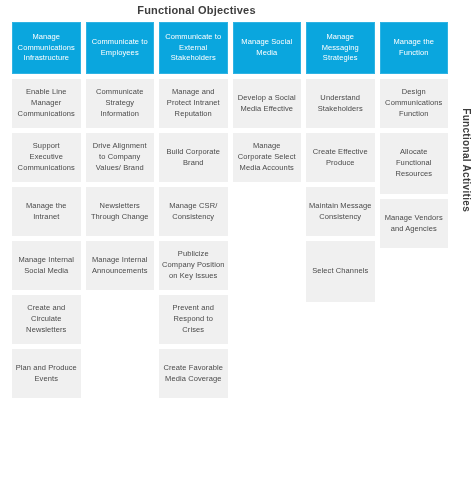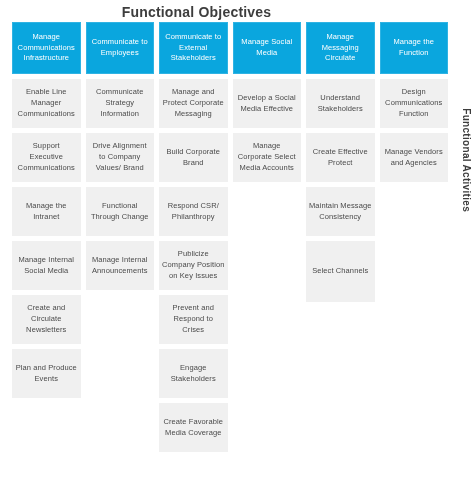--- a/index.html
+++ b/index.html
@@ -19,21 +19,21 @@
     background: #ffffff;
   }
 
   
   #chart-title {
     position: absolute;
     top: 4px;
     left: 0;
     width: 393px;
     text-align: center;
-    font-size: 14px;
+    font-size: 11px;
     font-weight: bold;
     color: #3d3d3d;
     letter-spacing: 0.2px;
   }
 
   
   #axis-label-activities {
     position: absolute;
     right: 2px;
     top: 212px;
@@ -112,52 +112,52 @@
       <div class="cell">Manage the Intranet</div>
       <div class="cell">Manage Internal Social Media</div>
       <div class="cell">Create and Circulate Newsletters</div>
       <div class="cell">Plan and Produce Events</div>
     </div>
 
     <div class="column">
       <div class="col-header">Communicate to Employees</div>
       <div class="cell">Communicate Strategy Information</div>
       <div class="cell">Drive Alignment to Company Values/ Brand</div>
-      <div class="cell">Functional Through Change</div>
+      <div class="cell">Newsletters Through Change</div>
       <div class="cell">Manage Internal Announcements</div>
     </div>
 
     <div class="column">
       <div class="col-header">Communicate to External Stakeholders</div>
-      <div class="cell">Manage and Protect Corporate Messaging</div>
+      <div class="cell">Manage and Protect Intranet Reputation</div>
       <div class="cell">Build Corporate Brand</div>
-      <div class="cell">Respond CSR/ Philanthropy</div>
+      <div class="cell">Manage CSR/ Consistency</div>
       <div class="cell">Publicize Company Position on Key Issues</div>
       <div class="cell">Prevent and Respond to Crises</div>
-      <div class="cell">Engage Stakeholders</div>
       <div class="cell">Create Favorable Media Coverage</div>
     </div>
 
     <div class="column">
       <div class="col-header">Manage Social Media</div>
       <div class="cell">Develop a Social Media Effective</div>
       <div class="cell">Manage Corporate Select Media Accounts</div>
     </div>
 
     <div class="column">
-      <div class="col-header">Manage Messaging Circulate</div>
+      <div class="col-header">Manage Messaging Strategies</div>
       <div class="cell">Understand Stakeholders</div>
-      <div class="cell">Create Effective Protect</div>
+      <div class="cell">Create Effective Produce</div>
       <div class="cell">Maintain Message Consistency</div>
       <div class="cell tall">Select Channels</div>
     </div>
 
     <div class="column">
       <div class="col-header">Manage the Function</div>
       <div class="cell">Design Communications Function</div>
+      <div class="cell tall">Allocate Functional Resources</div>
       <div class="cell">Manage Vendors and Agencies</div>
     </div>
 
   </div>
 
   <div id="axis-label-activities">Functional Activities</div>
 
 </div>
 
 </body></html>

